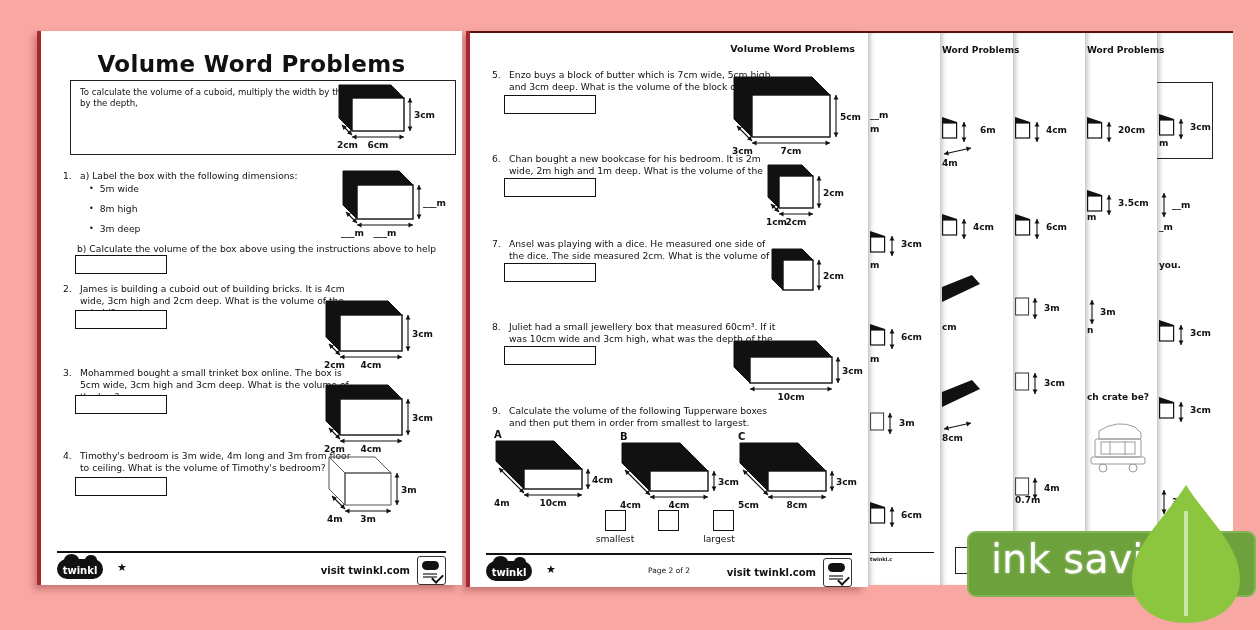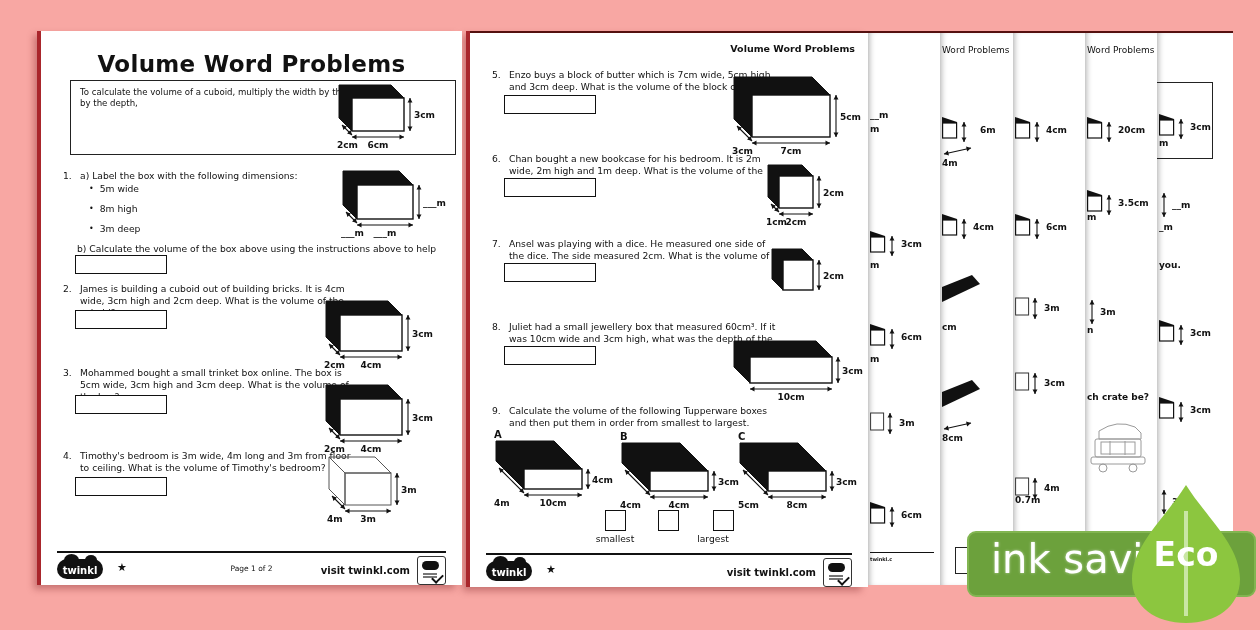--- a/index.html
+++ b/index.html
@@ -34,21 +34,21 @@
   .brand::before{content:"";position:absolute;left:7px;top:-5px;width:15px;height:12px;background:#111;border-radius:50%}
   .brand::after{content:"";position:absolute;right:6px;top:-4px;width:12px;height:10px;background:#111;border-radius:50%}
   .brand span{position:relative;z-index:1;color:#fff;font-size:10px;font-weight:bold;line-height:20px}
   .star{position:absolute;left:60px;top:8px;font-size:11px}
   .pagenum{position:absolute;left:0;right:0;top:11px;text-align:center;font-size:7.5px}
   .site{position:absolute;right:36px;top:12px;font-size:10px;font-weight:bold}
   .badge{position:absolute;right:0;top:3px;width:27px;height:27px;border:1.3px solid #333;border-radius:3px;background:#fff}
   .badge-blob{position:absolute;left:4px;top:4px;width:17px;height:9px;background:#111;border-radius:5px}
   .badge-lines{position:absolute;left:5px;top:16px;width:14px;height:1.5px;background:#777;box-shadow:0 3px 0 #777}
   .badge-check{position:absolute;right:2px;bottom:3px;width:9px;height:5px;border-left:2.2px solid #111;border-bottom:2.2px solid #111;transform:rotate(-45deg)}
-  .sliver-header{position:absolute;top:12px;left:2px;font-size:9px;font-weight:normal;white-space:nowrap}
+  .sliver-header{position:absolute;top:12px;left:2px;font-size:9px;font-weight:bold;white-space:nowrap}
   .sliver-item{position:absolute;left:2px;display:flex;align-items:center;gap:3px;font-size:9px;font-weight:bold;white-space:nowrap}
   .sliver-item.col{flex-direction:column;align-items:flex-start;gap:1px}
   .sliver-footer{position:absolute;left:2px;right:6px;border-top:1.6px solid #111;padding-top:3px;font-size:5px;font-weight:bold}
   .sliver-boxoutline{position:absolute;left:0;width:55px;height:75px;border:1.5px solid #222;border-left:none}
   .sliver-smallbox{position:absolute;left:15px;width:25px;height:25px;border:1.5px solid #222;background:#fff}
   .banner{position:absolute;left:967px;top:531px;width:285px;height:62px;background:#6ca13c;border:2px solid #82b551;border-radius:9px;z-index:20}
   .banner-label{position:absolute;left:22px;top:3px;font-size:40px;color:#fff;text-shadow:0 0 3px rgba(255,255,255,.55)}
   .leaf{position:absolute;left:1128px;top:483px;width:116px;height:150px;z-index:21}
   .leaf svg{overflow:visible}
   .eco-label{position:absolute;left:0;right:0;top:52px;text-align:center;font-size:33px;font-weight:bold;color:#fff}
@@ -466,25 +466,26 @@
           <line x1="5" y1="39" x2="30" y2="64" stroke="#111" stroke-width="1.1"></line>
           <polygon points="5,39 9.932069798776169,40.43189123190275 6.4318912319027595,43.93206979877617" fill="#111"></polygon>
           <polygon points="30,64 25.06793020122383,62.56810876809725 28.56810876809724,59.06793020122383" fill="#111"></polygon>
           <text x="0" y="77" font-size="9" font-weight="bold" fill="#111" text-anchor="start" font-family="DejaVu Sans,sans-serif">5cm</text>
           <text x="0" y="9" font-size="10" font-weight="bold" fill="#111" font-family="DejaVu Sans,sans-serif">C</text>
         </svg></div>
     <div class="ordsq" style="left:135px;top:477px"></div>
     <div class="ordsq" style="left:188px;top:477px"></div>
     <div class="ordsq" style="left:243px;top:477px"></div>
     <div class="ordlab" style="left:113px;top:500px">smallest</div>
-    <div class="ordlab" style="left:211px;top:500px">largest</div>
+    <div class="ordlab" style="left:217px;top:500px">largest</div>
 
     <div class="pfooter">
       <div class="brand"><span>twinkl</span></div>
       <div class="star">★</div>
+      <div class="pagenum">Page 2 of 2</div>
       <div class="site">visit twinkl.com</div>
       <div class="badge">
         <div class="badge-blob"></div>
         <div class="badge-lines"></div>
         <div class="badge-check"></div>
       </div>
     </div>
   </div>
 
   <div class="page page-front page1">
@@ -603,34 +604,32 @@
           <text x="41" y="67" font-size="9" font-weight="bold" fill="#111" text-anchor="middle" font-family="DejaVu Sans,sans-serif">3m</text>
           <line x1="5" y1="41" x2="18" y2="54" stroke="#111" stroke-width="1.1"></line>
           <polygon points="5,41 9.932069798776169,42.43189123190275 6.4318912319027595,45.93206979877617" fill="#111"></polygon>
           <polygon points="18,54 13.067930201223831,52.56810876809725 16.56810876809724,49.06793020122383" fill="#111"></polygon>
           <text x="0" y="67" font-size="9" font-weight="bold" fill="#111" text-anchor="start" font-family="DejaVu Sans,sans-serif">4m</text>
         </svg></div>
 
     <div class="pfooter">
       <div class="brand"><span>twinkl</span></div>
       <div class="star">★</div>
-      <div class="pagenum">Page 1 of 2</div>
       <div class="site">visit twinkl.com</div>
       <div class="badge">
         <div class="badge-blob"></div>
         <div class="badge-lines"></div>
         <div class="badge-check"></div>
       </div>
     </div>
   </div>
 
   <div class="banner">
     <div class="banner-label">ink saving</div>
   </div>
   <div class="leaf">
     <svg width="116" height="150">
       <path d="M58,2 C78,34 112,62 112,96 C112,124 88,140 58,140 C28,140 4,124 4,96 C4,62 38,34 58,2 Z" fill="#8cc63f"></path>
       <line x1="58" y1="28" x2="58" y2="133" stroke="#c9e6a4" stroke-width="4"></line>
     </svg>
-    <div class="eco-label">Eco</div>
   </div>
 
 </div>
 
 </body></html>

